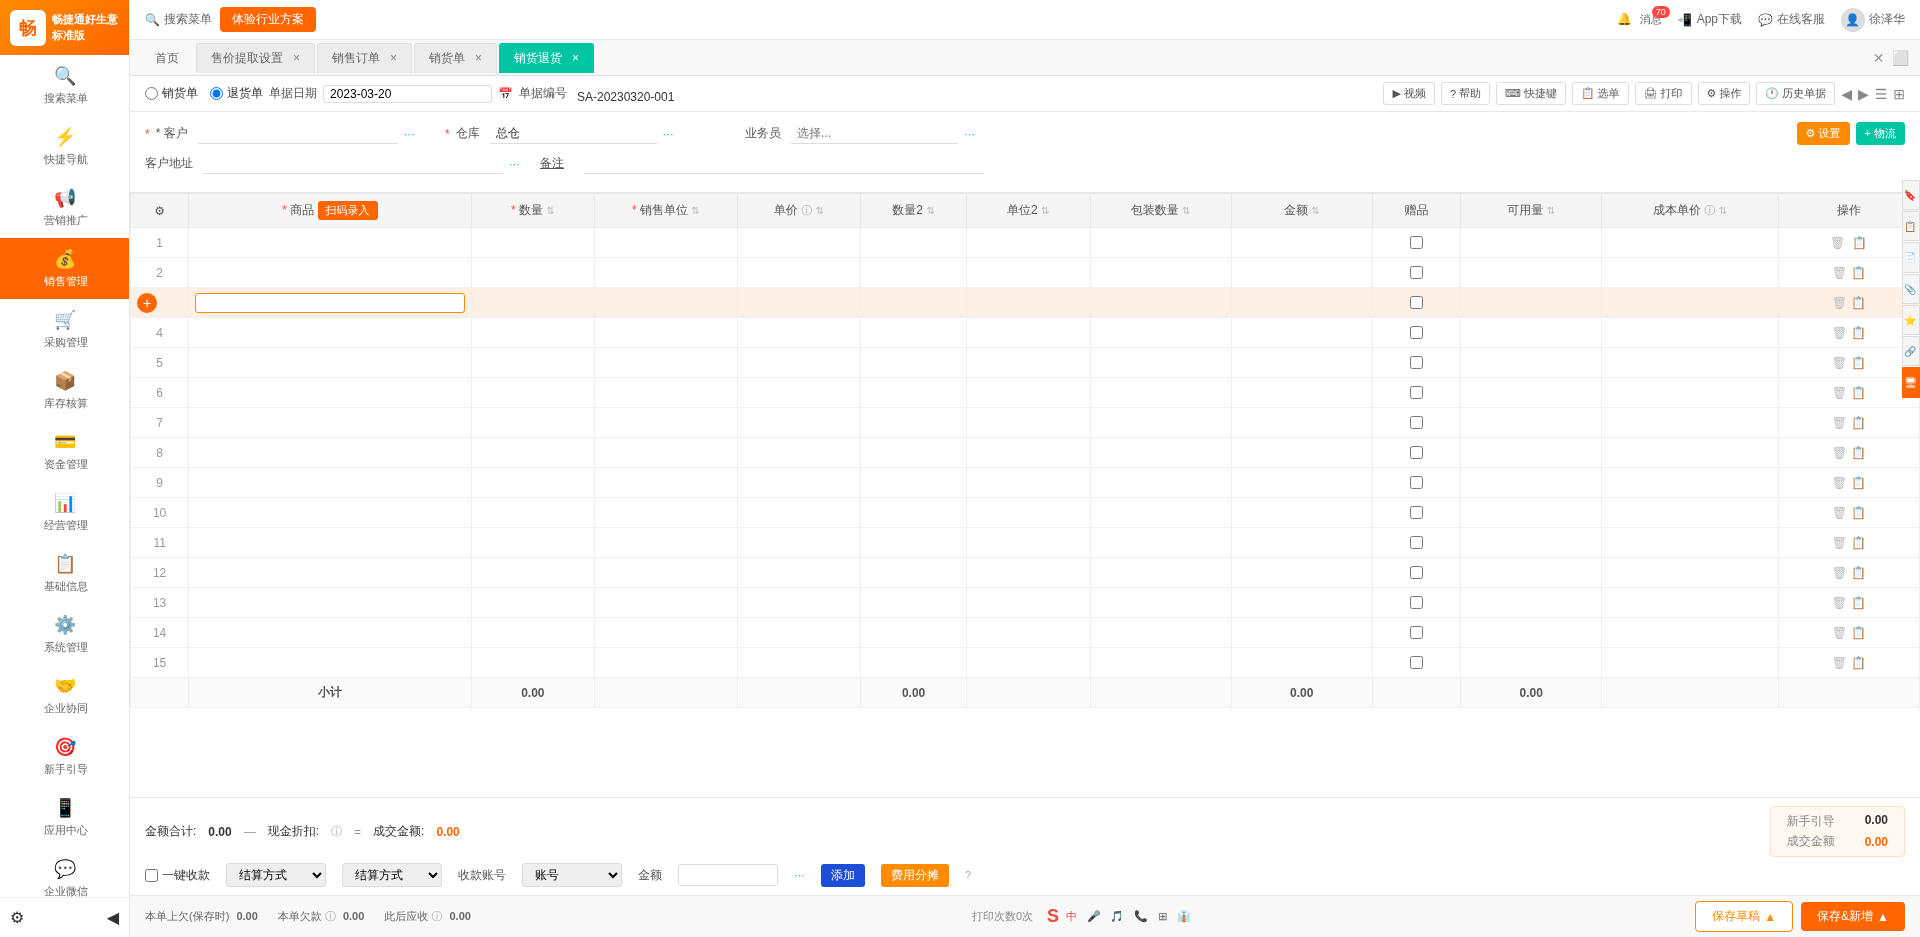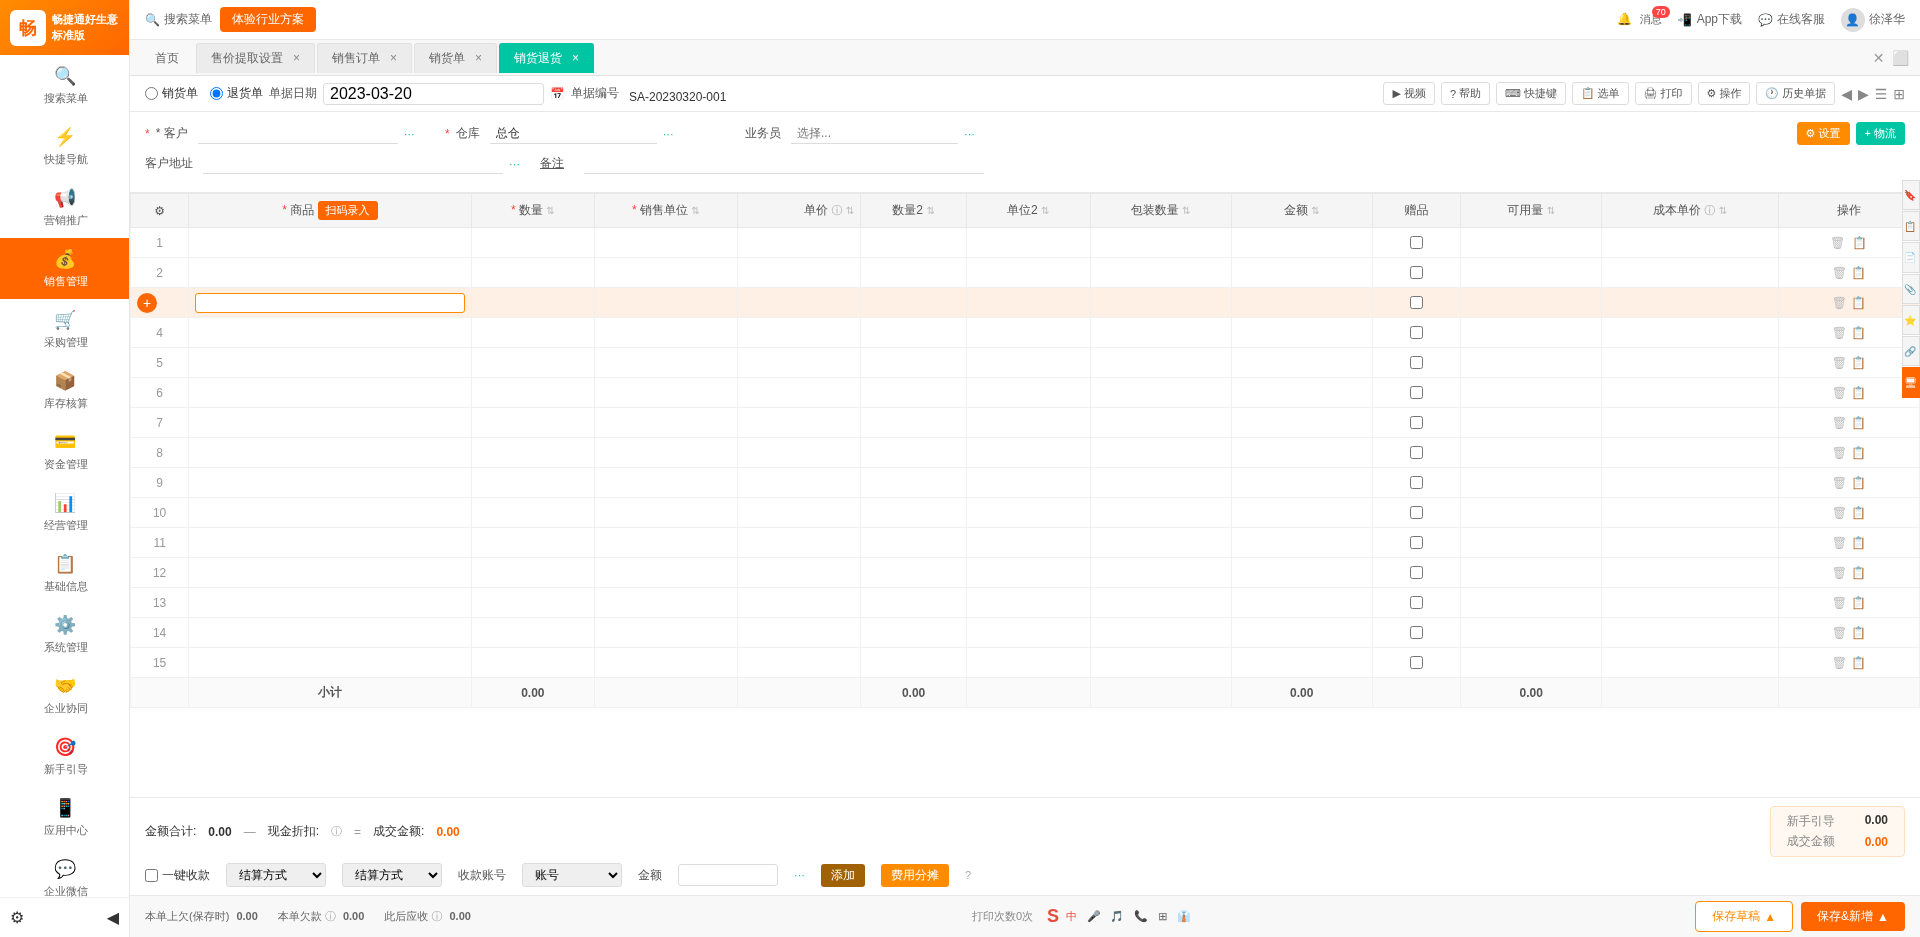--- a/index.html
+++ b/index.html
@@ -63,21 +63,21 @@
     .footer-row td { background: #fafafa; font-weight: bold; color: #555; }
     .sort-icon { color: #bbb; font-size: 10px; }
 
     
     .bottom-section { background: #fff; border-top: 1px solid #e8e8e8; padding: 8px 15px; }
     .amount-row { display: flex; align-items: center; gap: 12px; font-size: 12px; margin-bottom: 6px; }
     .dash { color: #999; }
     .equal { color: #999; }
     .payment-row { display: flex; align-items: center; gap: 16px; font-size: 12px; }
     .payment-input { border: 1px solid #ddd; border-radius: 3px; padding: 3px 8px; font-size: 12px; min-width: 100px; }
-    .add-btn { background: #a16207; color: white; border: none; border-radius: 3px; padding: 3px 10px; cursor: pointer; font-size: 12px; }
+    .add-btn { background: #1d4ed8; color: white; border: none; border-radius: 3px; padding: 3px 10px; cursor: pointer; font-size: 12px; }
     .split-btn { background: #ff8c00; color: white; border: none; border-radius: 3px; padding: 3px 10px; cursor: pointer; font-size: 12px; }
     .checkbox-label { display: flex; align-items: center; gap: 4px; cursor: pointer; }
 
     
     .status-bar { background: #f8f8f8; padding: 5px 15px; border-top: 1px solid #e8e8e8; display: flex; align-items: center; justify-content: space-between; font-size: 11px; color: #666; }
     .status-left { display: flex; align-items: center; gap: 20px; }
     .status-icons { display: flex; align-items: center; gap: 4px; }
 
     
     .save-area { display: flex; align-items: center; gap: 8px; }
@@ -234,21 +234,21 @@
           <span>销货单</span>
         </label>
         <label class="radio-item">
           <input type="radio" name="doctype" checked="" style="">
           <span>退货单</span>
         </label>
       </div>
 
       <div class="doc-info-item">
         <span style="color:#555;">单据日期</span>
-        <input type="text" value="2023-03-20" style="border: 1px solid rgb(221, 221, 221); padding: 1px 6px; font-size: 16px; border-radius: 3px;">
+        <input type="text" value="2023-03-20" style="border: 1px solid rgb(221, 221, 221); padding: 1px 6px; font-size: 12px; border-radius: 3px;">
         <span style="cursor:pointer;color:#888;">📅</span>
       </div>
       <div class="doc-info-item">
         <span style="color:#555;">单据编号</span>
         <span style="color:#333;margin-left:4px;margin-top:6px;">SA-20230320-001</span>
       </div>
 
       <div style="margin-left:auto;display:flex;gap:6px;align-items:center;">
         <span class="toolbar-btn">
           <span>▶</span>
@@ -326,21 +326,21 @@
       <table>
         <thead>
           <tr>
             <th style="width:30px;"><span>⚙</span></th>
             <th style="width:160px;">
               <span style="color:#ff4444;">* </span>商品
               <button class="scan-btn">扫码录入</button>
             </th>
             <th style="width:70px;"><span style="color:#ff4444;">*</span> 数量 <span class="sort-icon">⇅</span></th>
             <th style="width:80px;"><span style="color:#ff4444;">*</span> 销售单位 <span class="sort-icon">⇅</span></th>
-            <th style="width:70px;text-align:right;">单价 <span class="info-icon">ⓘ</span> <span class="sort-icon">⇅</span></th>
+            <th style="width:70px;">单价 <span class="info-icon">ⓘ</span> <span class="sort-icon">⇅</span></th>
             <th style="width:60px;">数量2 <span class="sort-icon">⇅</span></th>
             <th style="width:70px;">单位2 <span class="sort-icon">⇅</span></th>
             <th style="width:80px;">包装数量 <span class="sort-icon">⇅</span></th>
             <th style="width:80px;">金额 <span class="sort-icon">⇅</span></th>
             <th style="width:50px;">赠品</th>
             <th style="width:80px;">可用量 <span class="sort-icon">⇅</span></th>
             <th style="width:100px;">成本单价 <span class="info-icon">ⓘ</span> <span class="sort-icon">⇅</span></th>
             <th style="width:80px;">操作</th>
           </tr>
         </thead>

